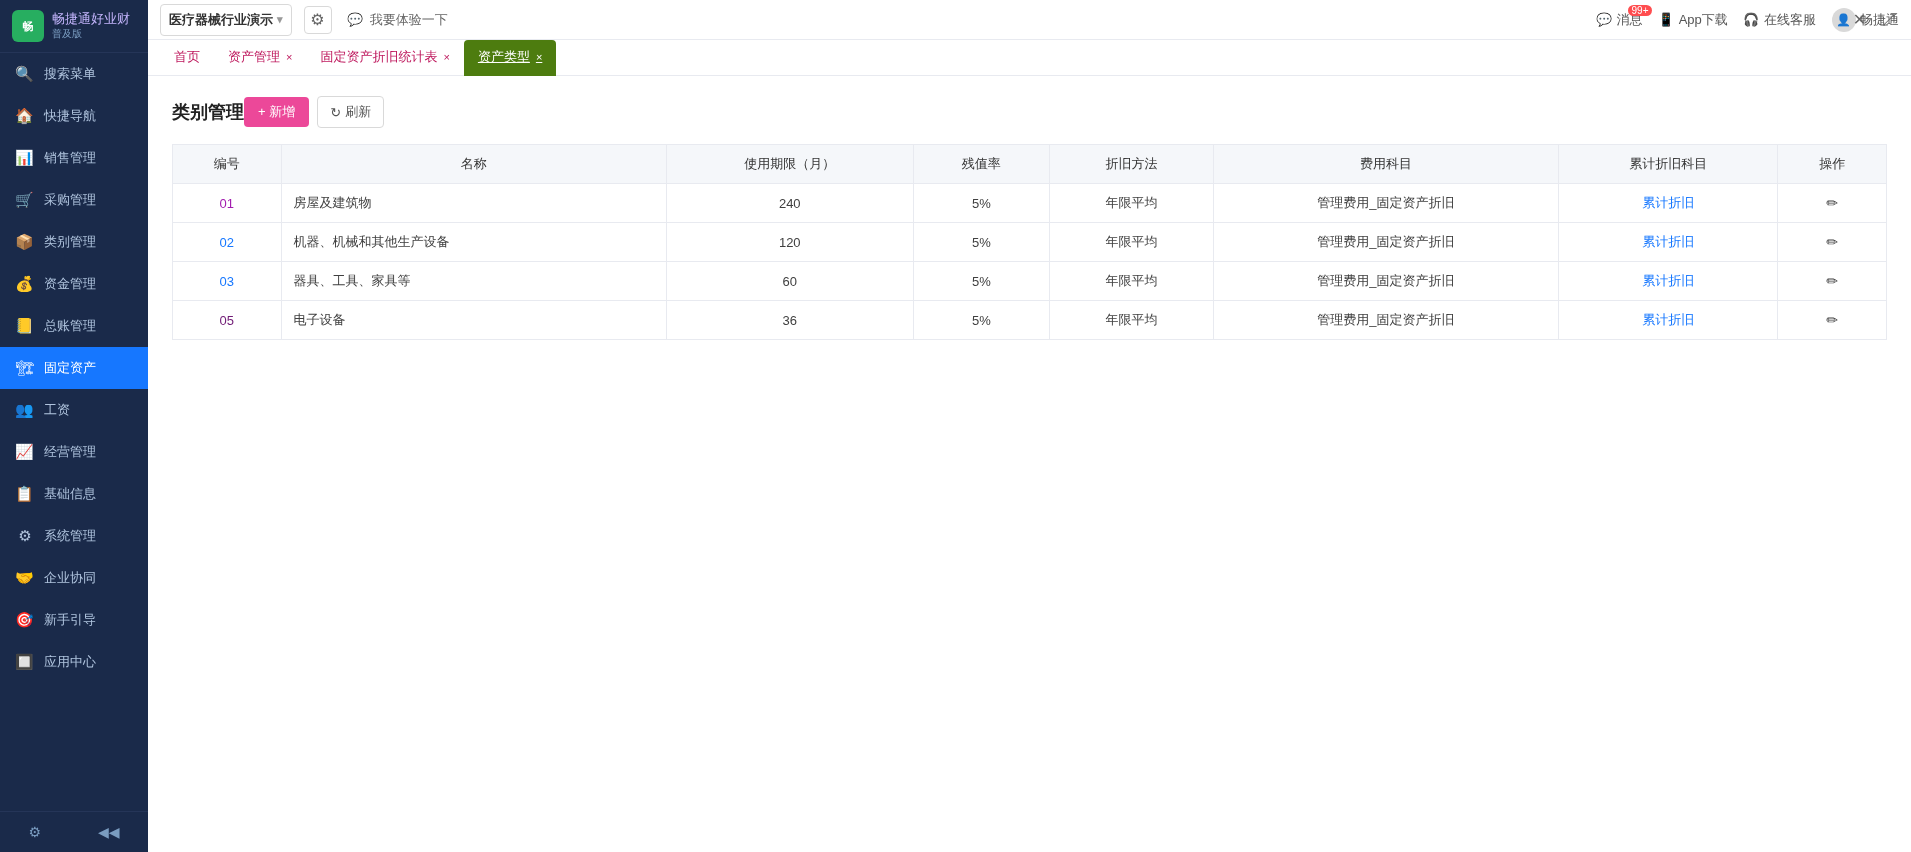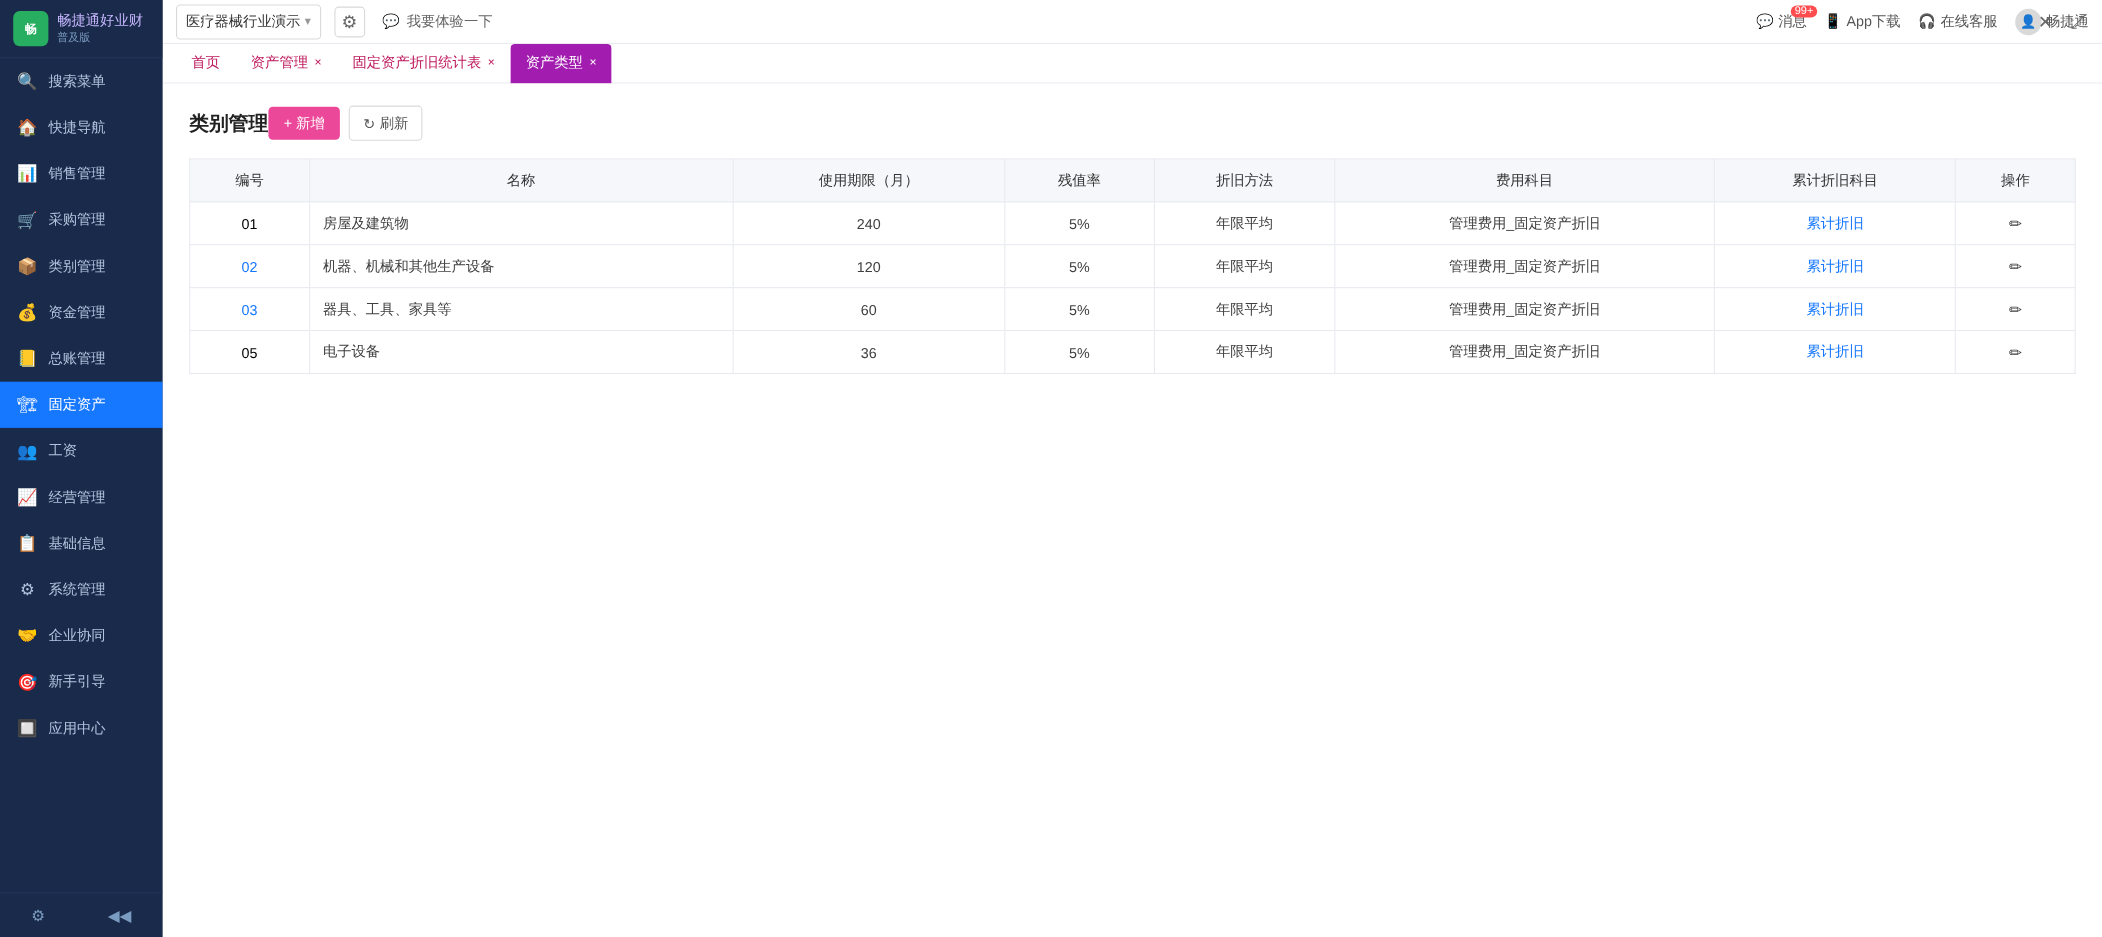--- a/index.html
+++ b/index.html
@@ -91,20 +91,21 @@
     .topbar-company {
       display: flex;
       align-items: center;
       gap: 4px;
       font-size: 13px;
       color: #333;
       cursor: pointer;
       border: 1px solid #d9d9d9;
       border-radius: 4px;
       padding: 6px 8px;
+      font-weight: bold;
     }
     .topbar-company .chevron { color: #999; font-size: 11px; }
     .topbar-settings {
       width: 28px; height: 28px;
       display: flex; align-items: center; justify-content: center;
       color: #666; cursor: pointer; font-size: 16px;
       border: 1px solid #d9d9d9; border-radius: 4px;
     }
     .topbar-experience {
       display: flex; align-items: center; gap: 6px;
@@ -156,21 +157,21 @@
       align-items: center;
       gap: 4px;
       padding: 0 14px;
       height: 36px;
       font-size: 13px;
       color: #be185d;
       cursor: pointer;
       border-bottom: 2px solid transparent;
       white-space: nowrap;
     }
-    .tab.active { color: #fff; background: #a21caf; border-radius: 4px 4px 0 0; }
+    .tab.active { color: #fff; background: #4d7c0f; border-radius: 4px 4px 0 0; text-decoration: underline; }
     .tab-close {
       font-size: 11px;
       color: inherit;
       margin-left: 2px;
       cursor: pointer;
     }
 
     
     .content {
       flex: 1;
@@ -418,21 +419,21 @@
             <th>使用期限（月）</th>
             <th>残值率</th>
             <th>折旧方法</th>
             <th>费用科目</th>
             <th>累计折旧科目</th>
             <th>操作</th>
           </tr>
       </thead>
       <tbody id="table-body">
           <tr>
-      <td class="td-link" style="color:#000000;cursor:pointer;">01</td>
+      <td class="td-link" style="color:#a21caf;cursor:pointer;">01</td>
       <td class="text-left">房屋及建筑物</td>
       <td>240</td>
       <td>5%</td>
       <td>年限平均</td>
       <td>管理费用_固定资产折旧</td>
       <td class="td-accumulate" style="color:#1677ff;">累计折旧</td>
       <td class="td-edit">✏</td>
     </tr>
           <tr>
       <td class="td-link" style="color:#1677ff;cursor:pointer;">02</td>
@@ -448,21 +449,21 @@
       <td class="td-link" style="color:#1677ff;cursor:pointer;">03</td>
       <td class="text-left">器具、工具、家具等</td>
       <td>60</td>
       <td>5%</td>
       <td>年限平均</td>
       <td>管理费用_固定资产折旧</td>
       <td class="td-accumulate" style="color:#1677ff;">累计折旧</td>
       <td class="td-edit">✏</td>
     </tr>
           <tr>
-      <td class="td-link" style="color:#000000;cursor:pointer;">05</td>
+      <td class="td-link" style="color:#701a75;cursor:pointer;">05</td>
       <td class="text-left">电子设备</td>
       <td>36</td>
       <td>5%</td>
       <td>年限平均</td>
       <td>管理费用_固定资产折旧</td>
       <td class="td-accumulate" style="color:#1677ff;">累计折旧</td>
       <td class="td-edit">✏</td>
     </tr>
         </tbody>
     </table>

